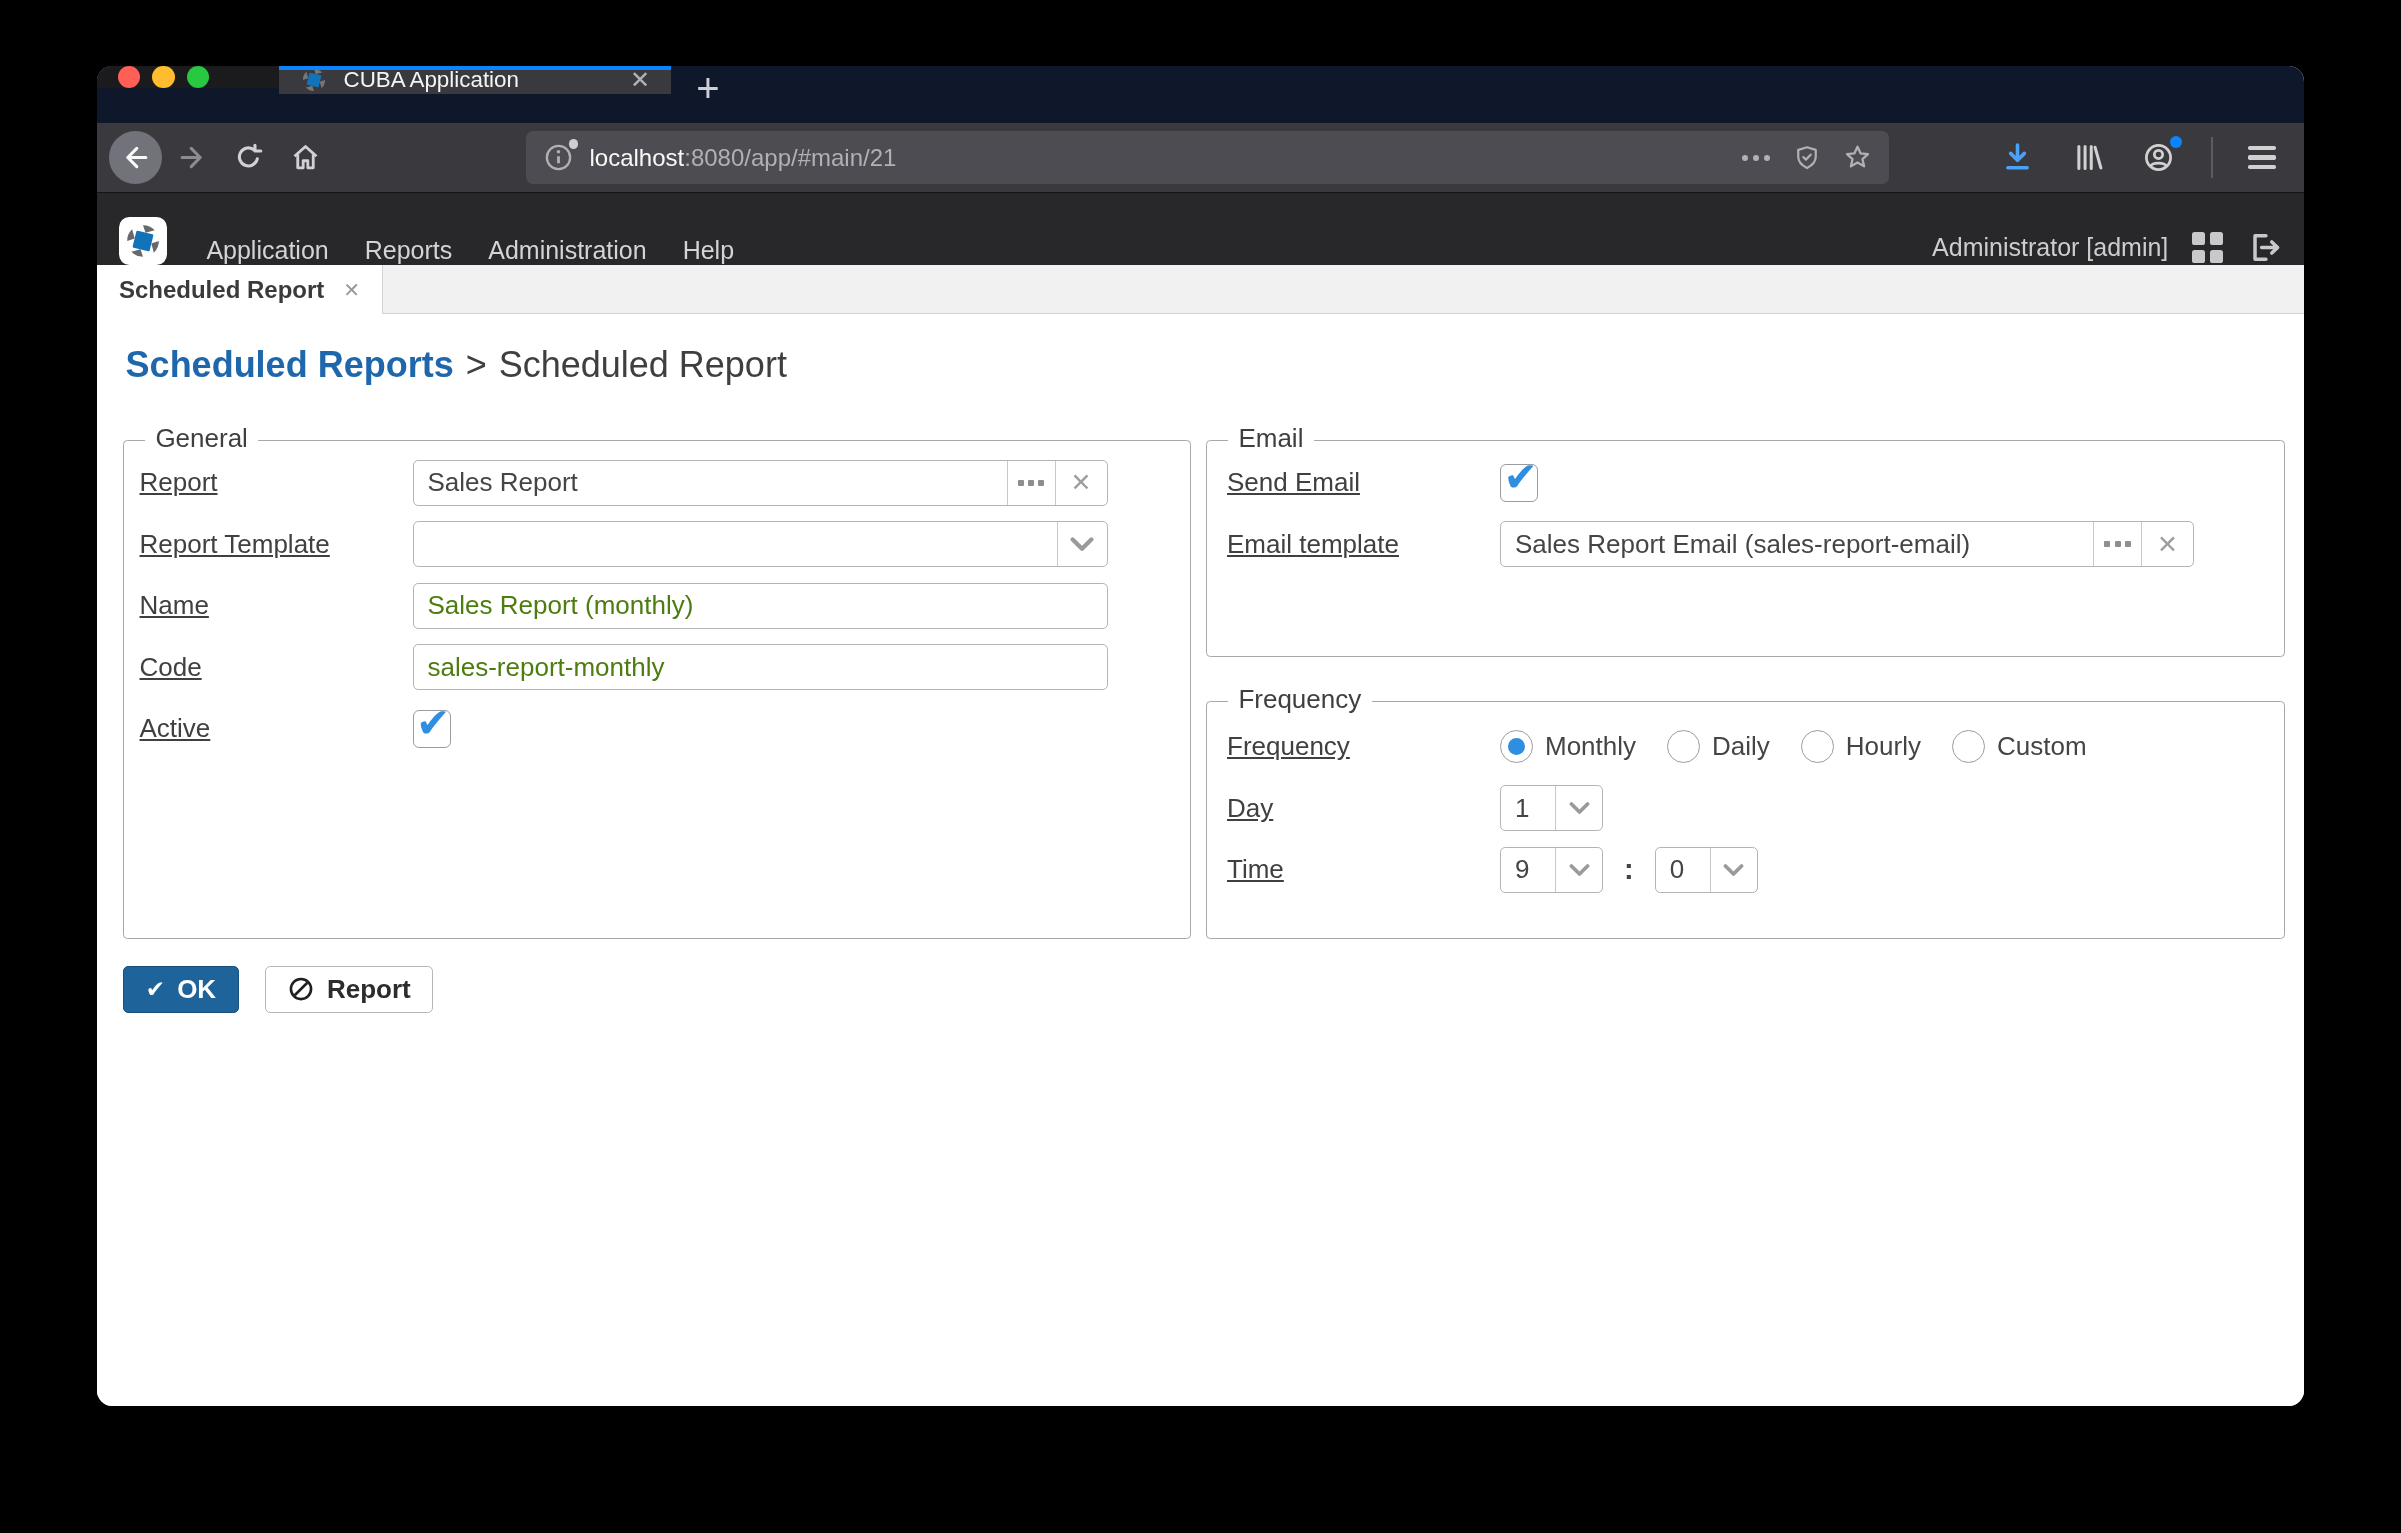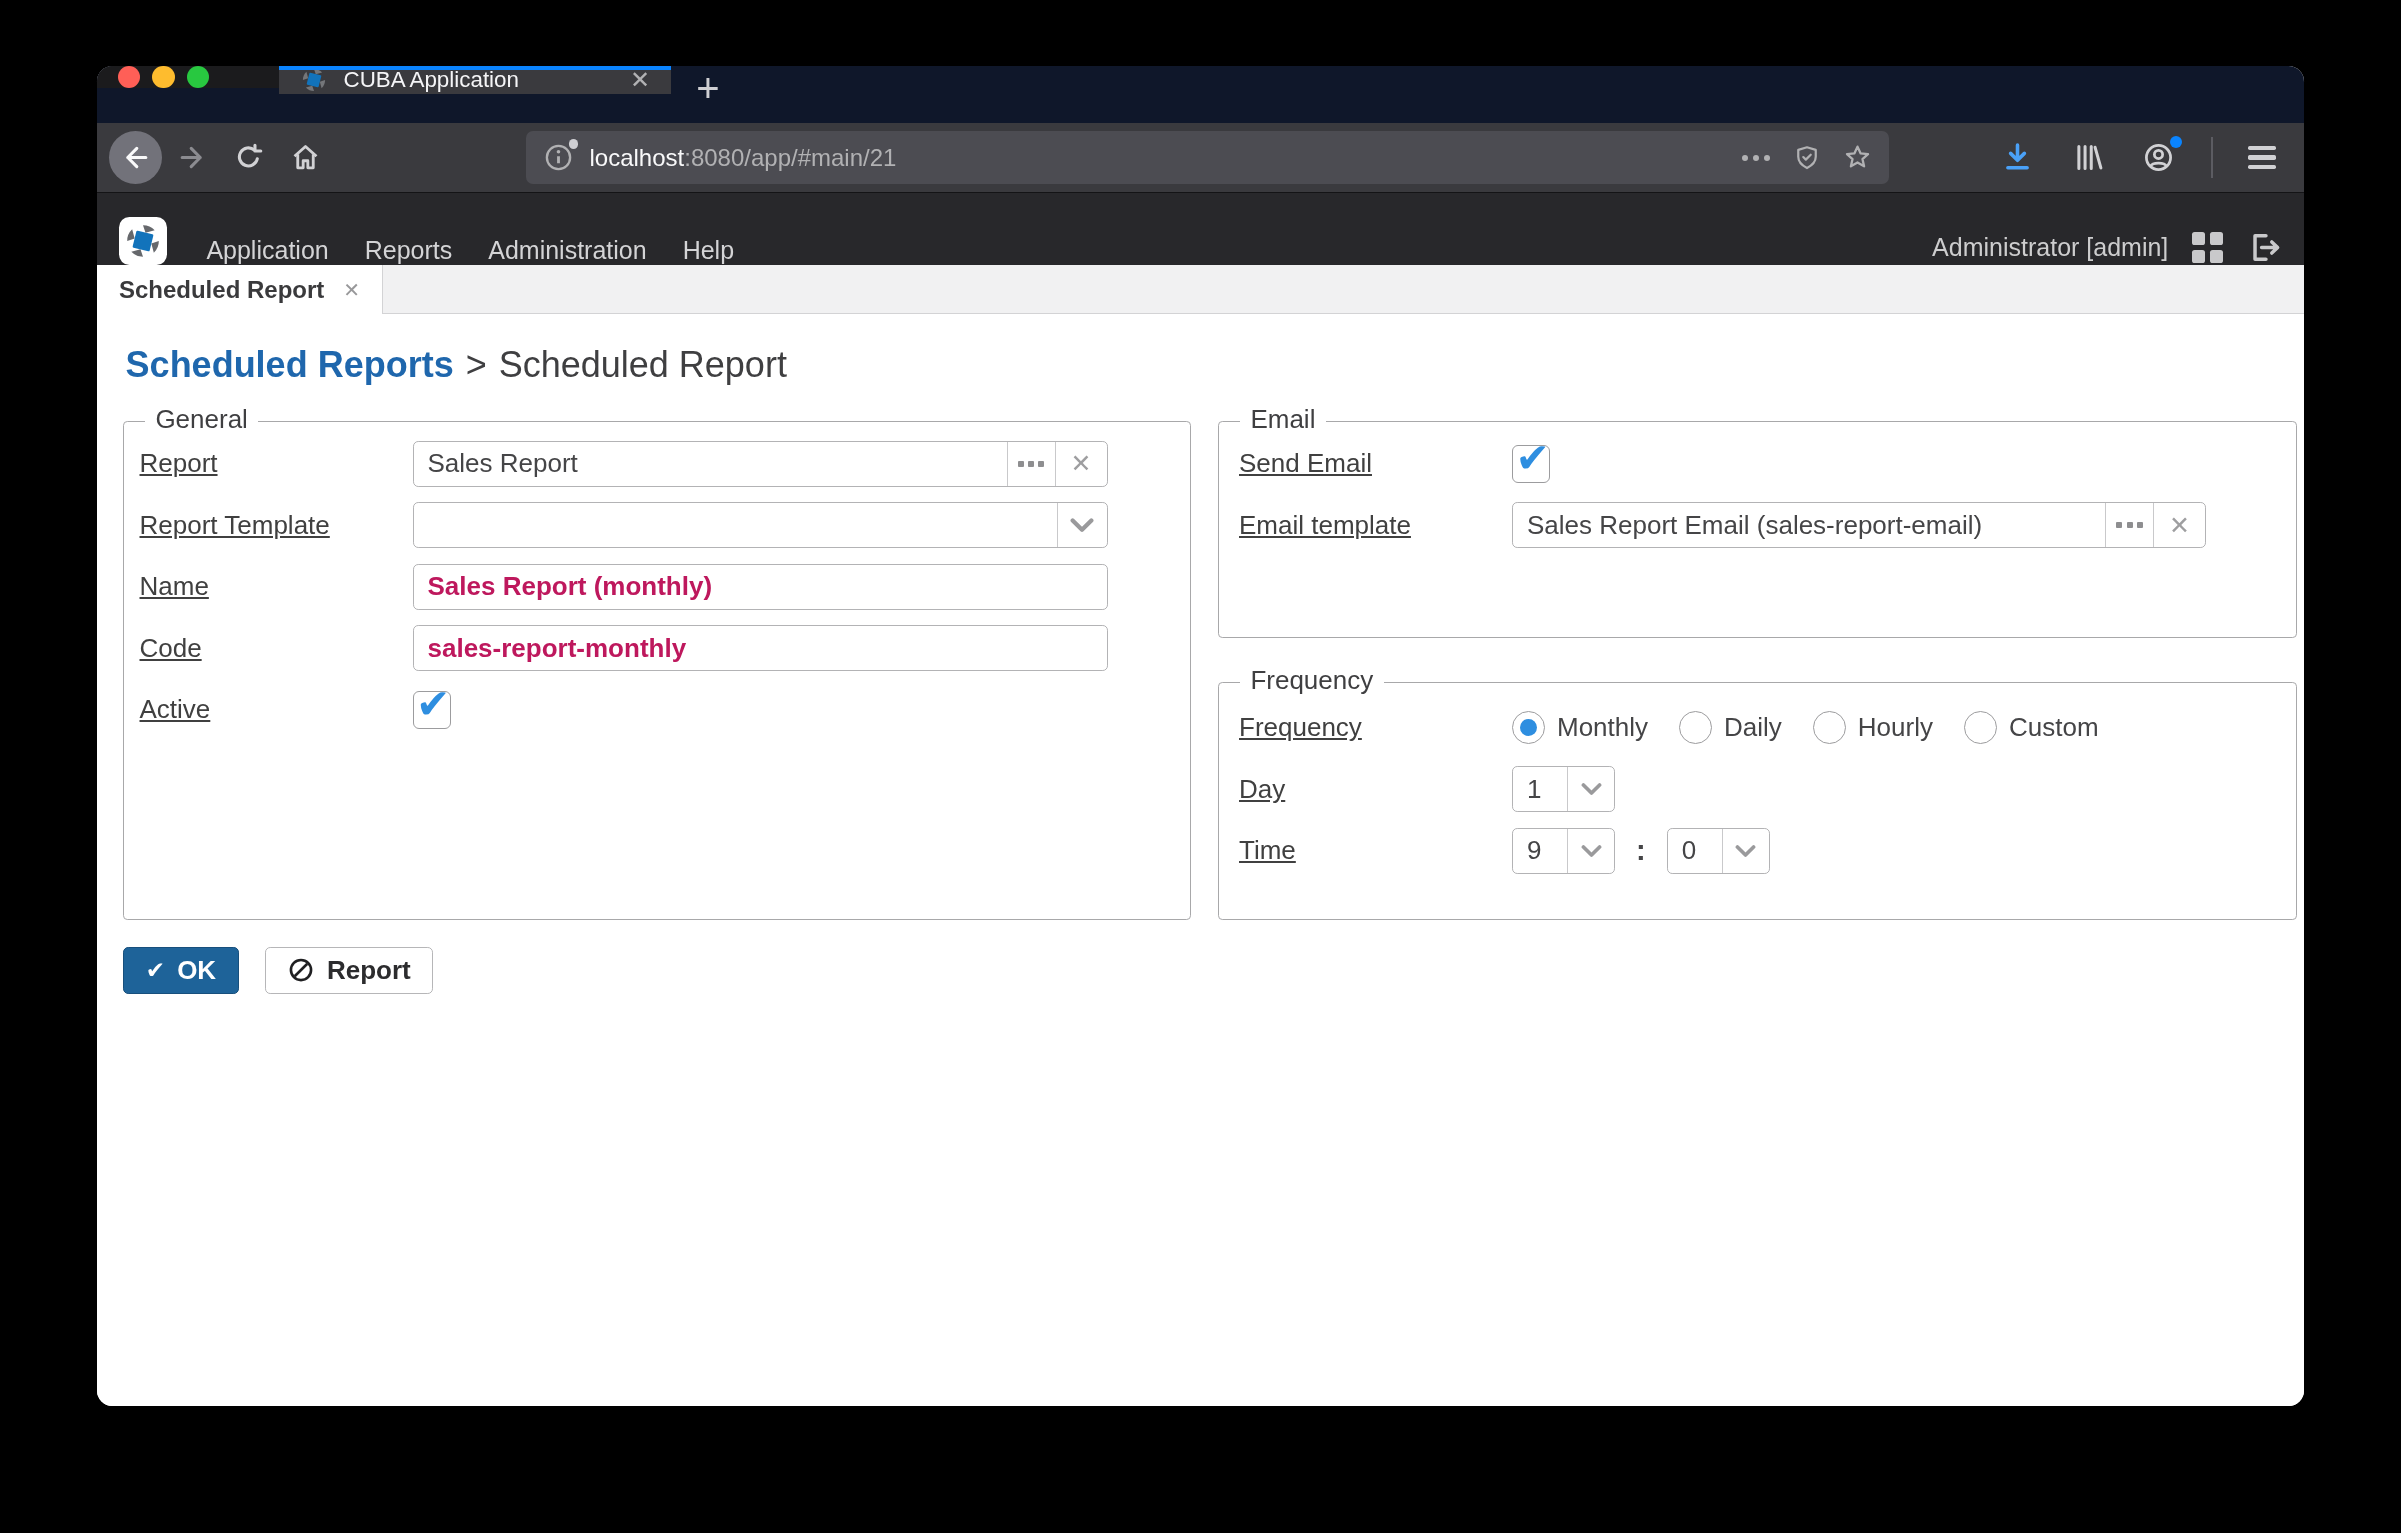--- a/index.html
+++ b/index.html
@@ -46,32 +46,32 @@
   
   .appts { height:49px; background:#f1f1f2; border-bottom:1.7px solid #d3d3d5; display:flex; flex:none; }
   .apptab { width:286px; background:#fff; border-right:1.7px solid #d3d3d5; margin-bottom:-1.7px; display:flex; align-items:center; justify-content:center; gap:19px; font-size:24px; font-weight:bold; color:#3a3a3c; }
   .apptab-close { font-size:20px; color:#98989a; font-weight:normal; font-family:"DejaVu Sans",sans-serif; }
 
   
   .content { flex:1; background:#fff; padding:21px 0 0 26px; overflow:hidden; }
   .crumbs { display:flex; align-items:center; gap:12px; font-size:36px; margin:8.6px 0 0 2.6px; }
   .crumb-link { color:#1f67ad; font-weight:bold; }
   .crumb-sep, .crumb-cur { color:#3f3f41; }
-  .cols { display:flex; align-items:flex-start; gap:27px; margin-top:35px; }
+  .cols { display:flex; align-items:flex-start; gap:15px; margin-top:54px; }
 
   .gbox { border:1.7px solid #a8a8aa; border-radius:4.3px; position:relative; background:#fff; }
   .gbox-legend { position:absolute; top:-18px; left:21px; background:#fff; padding:0 10.4px; font-size:26px; color:#3f3f41; }
   .gbox-general { width:1068px; height:499px; padding:19px 0 0 15.5px; }
   .gbox-email   { width:1079px; height:217px; padding:19px 0 16px 20px; }
   .gbox-freq    { width:1079px; height:238px; padding:22.4px 0 0 20px; margin-top:44px; }
 
   .frow { display:flex; align-items:center; margin-bottom:15.5px; height:46px; }
   .flabel { width:273px; font-size:26px; color:#404040; flex:none;text-decoration:underline; }
 
-  .tfield { width:695px; height:46px; border:1.7px solid #b3b3b5; border-radius:5.2px; font-size:26px; color:#be185d; padding:0 14px; background:#fff; font-family:inherit; outline:none;font-weight:bold; }
+  .tfield { width:695px; height:46px; border:1.7px solid #b3b3b5; border-radius:5.2px; font-size:26px; color:#4d7c0f; padding:0 14px; background:#fff; font-family:inherit; outline:none; }
   .picker { width:695px; height:46px; border:1.7px solid #b3b3b5; border-radius:5.2px; display:flex; overflow:hidden; background:#fff; }
   .picker.wide { width:694px; }
   .picker-text { flex:1; display:flex; align-items:center; padding:0 14px; font-size:26px; color:#454547; white-space:nowrap; overflow:hidden; }
   .pick-seg { width:48px; border-left:1.7px solid #c9c9cb; display:flex; align-items:center; justify-content:center; flex:none; }
   .pick-seg.clear { width:52px; }
   .pick-seg.chev { width:50px; }
   .dots3 { display:flex; gap:4.3px; }
   .dots3 span { width:6px; height:6px; background:#8e8e90; border-radius:0.9px; display:block; }
   .xglyph { font-family:"DejaVu Sans",sans-serif; font-size:25px; color:#9e9ea0; font-weight:bold; }
 

